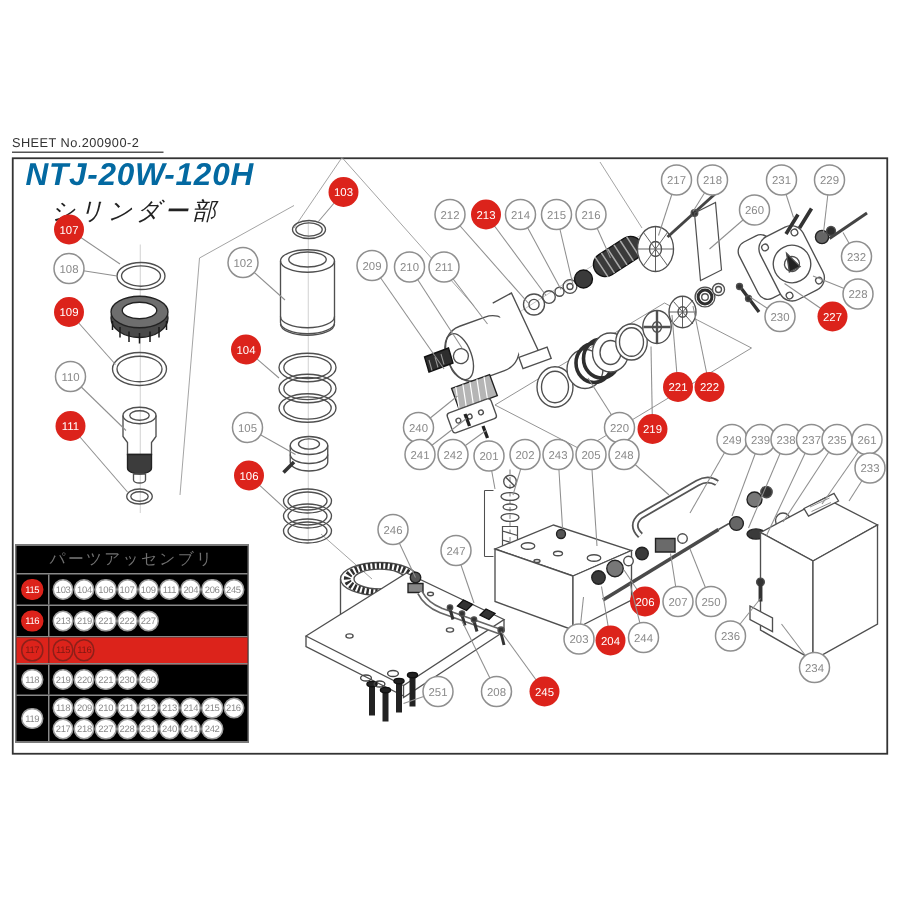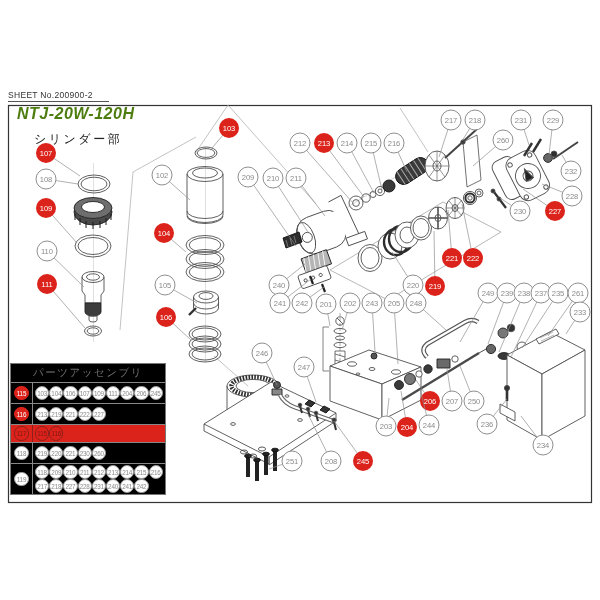--- a/index.html
+++ b/index.html
@@ -1,22 +1,22 @@
 <!DOCTYPE html>
 <html style="--red: #dc231b;"><head>
 <meta charset="utf-8">
 <style>
   html,body{margin:0;padding:0;background:#fff}
   .page{position:relative;width:600px;height:600px;background:#fff;overflow:hidden;
         font-family:"Liberation Sans",sans-serif}
   .sheet-no{position:absolute;left:8px;top:90px;font-size:8.5px;color:#333;
             border-bottom:1px solid #555;padding:0 16px 1px 0;letter-spacing:.3px}
-  .title{position:absolute;left:17px;top:105px;font-size:16px;font-weight:bold;
-         font-style:italic;color:#4d7c0f;letter-spacing:.5px}
-  .subtitle{position:absolute;left:34px;top:131px;font-size:12px;
+  .title{position:absolute;left:17px;top:105px;font-size:21px;font-weight:bold;
+         font-style:italic;color:#0369a1;letter-spacing:.5px}
+  .subtitle{position:absolute;left:34px;top:131px;font-size:16px;font-style:italic;
             color:#222;letter-spacing:2.5px}
   svg.dwg{position:absolute;left:0;top:0}
   #parts-table{position:absolute;left:10px;top:363px;width:156px;background:#000000;
                border:1px solid #777;box-sizing:border-box}
   .thead{height:18px;display:flex;align-items:center;justify-content:center;
          font-size:10.5px;color:#707070;letter-spacing:1.5px;border-bottom:1px solid #888}
   .trow{display:flex;border-bottom:1px solid #888;align-items:stretch;min-height:20px}
   .trow:last-child{border-bottom:none}
   .keycell{width:21px;display:flex;justify-content:center;align-items:center;
            border-right:1px solid #888;flex:0 0 auto}

